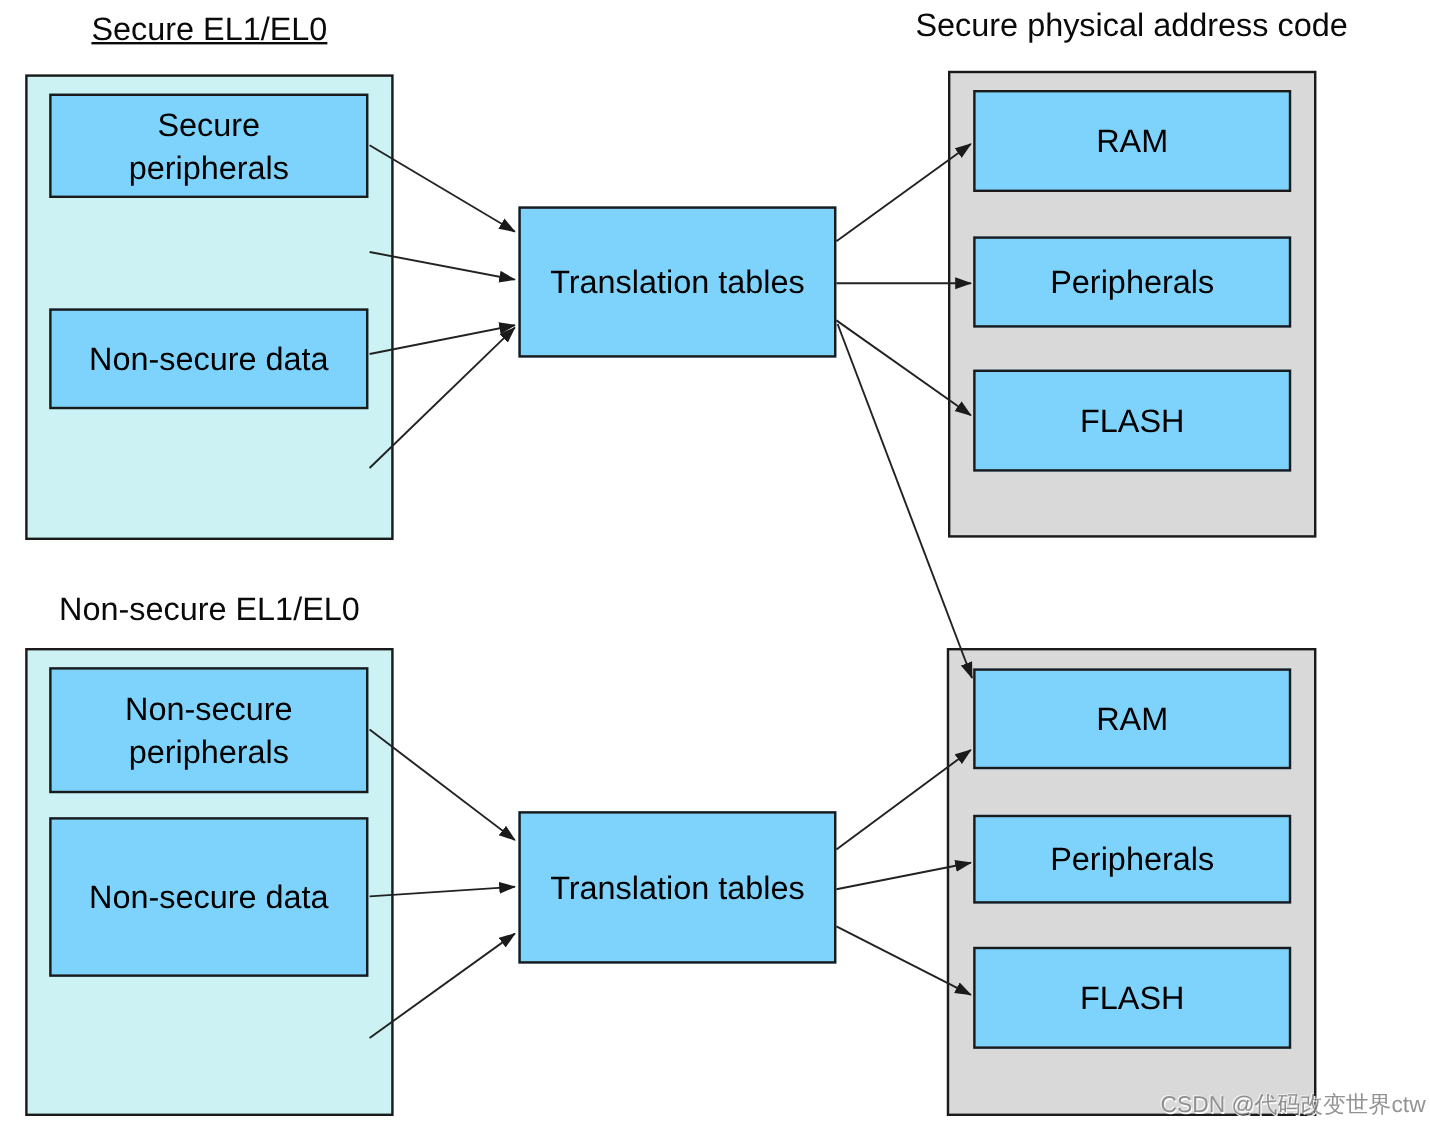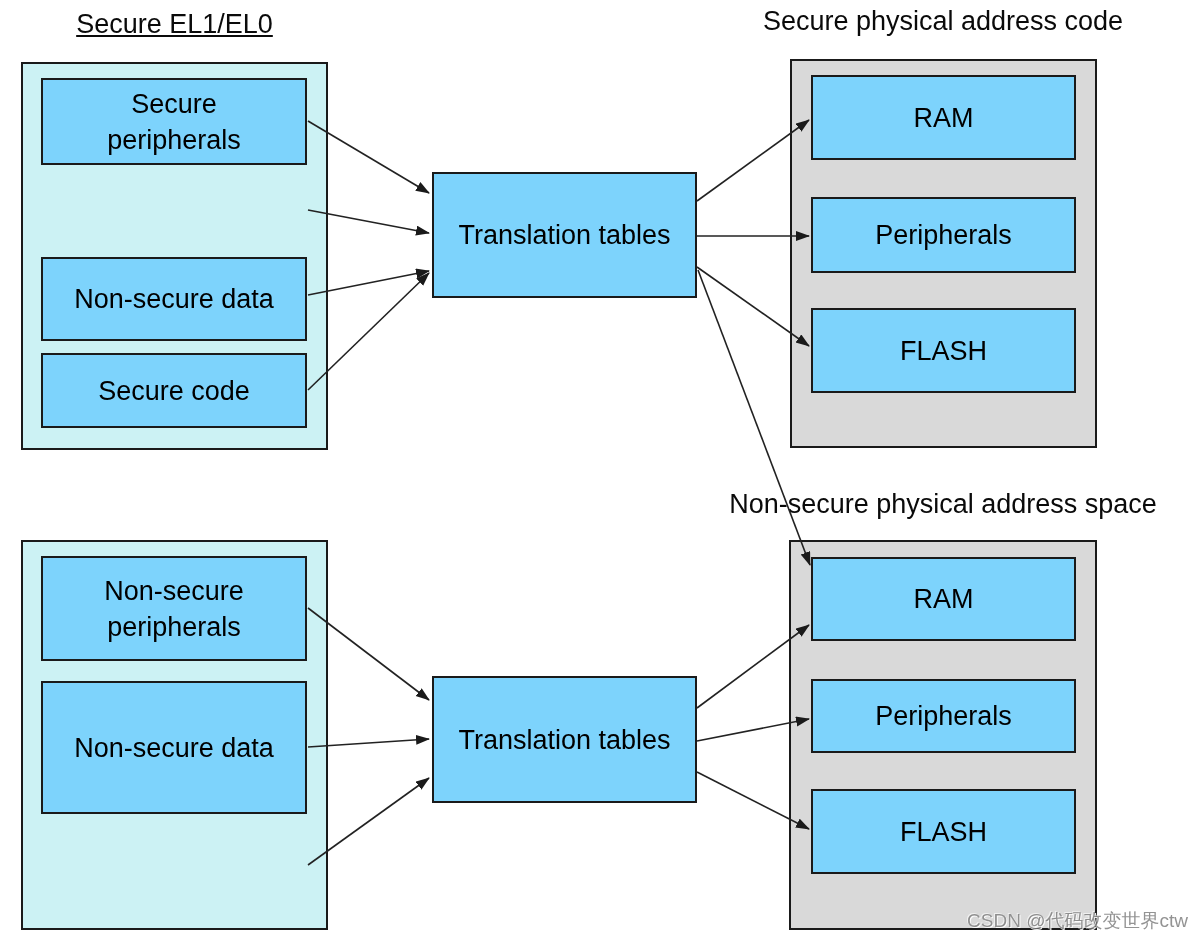--- a/index.html
+++ b/index.html
@@ -93,42 +93,41 @@
     <line x1="697" y1="772" x2="809" y2="829" stroke="#222" stroke-width="1.6" marker-end="url(#ah)"></line>
   </svg>
 
   <div class="title" style="left:21px;top:9px;width:307px;text-decoration:underline;">Secure EL1/EL0</div>
 
   <div class="container world" style="left:21px;top:62px;width:307px;height:388px;"></div>
 
   <div class="node" style="left:41px;top:78px;width:266px;height:87px;">Secure
 peripherals</div>
   <div class="node" style="left:41px;top:257px;width:266px;height:84px;">Non-secure data</div>
-  <div class="node" style="left:41px;top:353px;width:266px;height:75px;">Secure code</div>
 
   <div class="node" style="left:432px;top:172px;width:265px;height:126px;">Translation tables</div>
 
   <div class="title" style="left:693px;top:6px;width:500px;">Secure physical address code</div>
 
   <div class="container pas" style="left:790px;top:59px;width:307px;height:389px;"></div>
 
   <div class="node" style="left:811px;top:75px;width:265px;height:85px;">RAM</div>
   <div class="node" style="left:811px;top:197px;width:265px;height:76px;">Peripherals</div>
   <div class="node" style="left:811px;top:308px;width:265px;height:85px;">FLASH</div>
 
+  <div class="title" style="left:21px;top:493px;width:307px;">Non-secure EL1/EL0</div>
 
   <div class="container world" style="left:21px;top:540px;width:307px;height:390px;"></div>
 
   <div class="node" style="left:41px;top:556px;width:266px;height:105px;">Non-secure
 peripherals</div>
   <div class="node" style="left:41px;top:681px;width:266px;height:133px;">Non-secure data</div>
 
   <div class="node" style="left:432px;top:676px;width:265px;height:127px;">Translation tables</div>
 
-  <div class="title" style="left:693px;top:489px;width:500px;">Non-secure physical address space</div>
 
   <div class="container pas" style="left:789px;top:540px;width:308px;height:390px;"></div>
 
   <div class="node" style="left:811px;top:557px;width:265px;height:84px;">RAM</div>
   <div class="node" style="left:811px;top:679px;width:265px;height:74px;">Peripherals</div>
   <div class="node" style="left:811px;top:789px;width:265px;height:85px;">FLASH</div>
 
   <div class="watermark">CSDN @代码改变世界ctw</div>
 
 </div>

